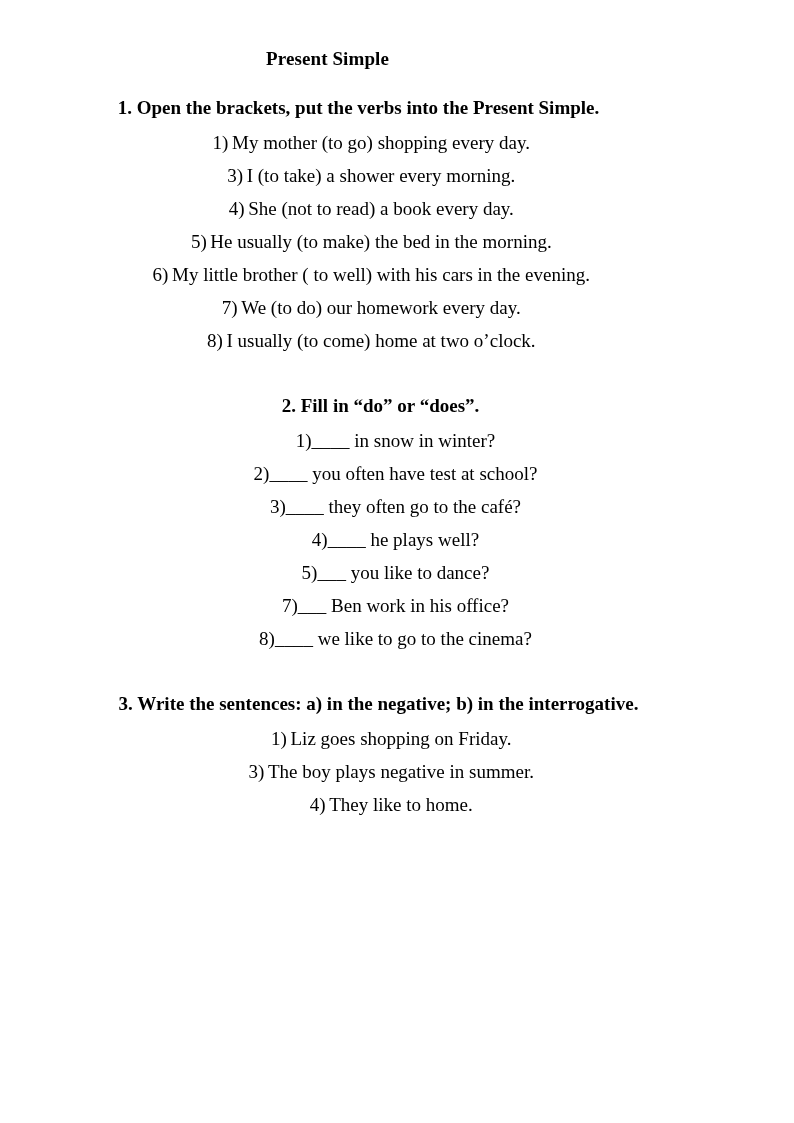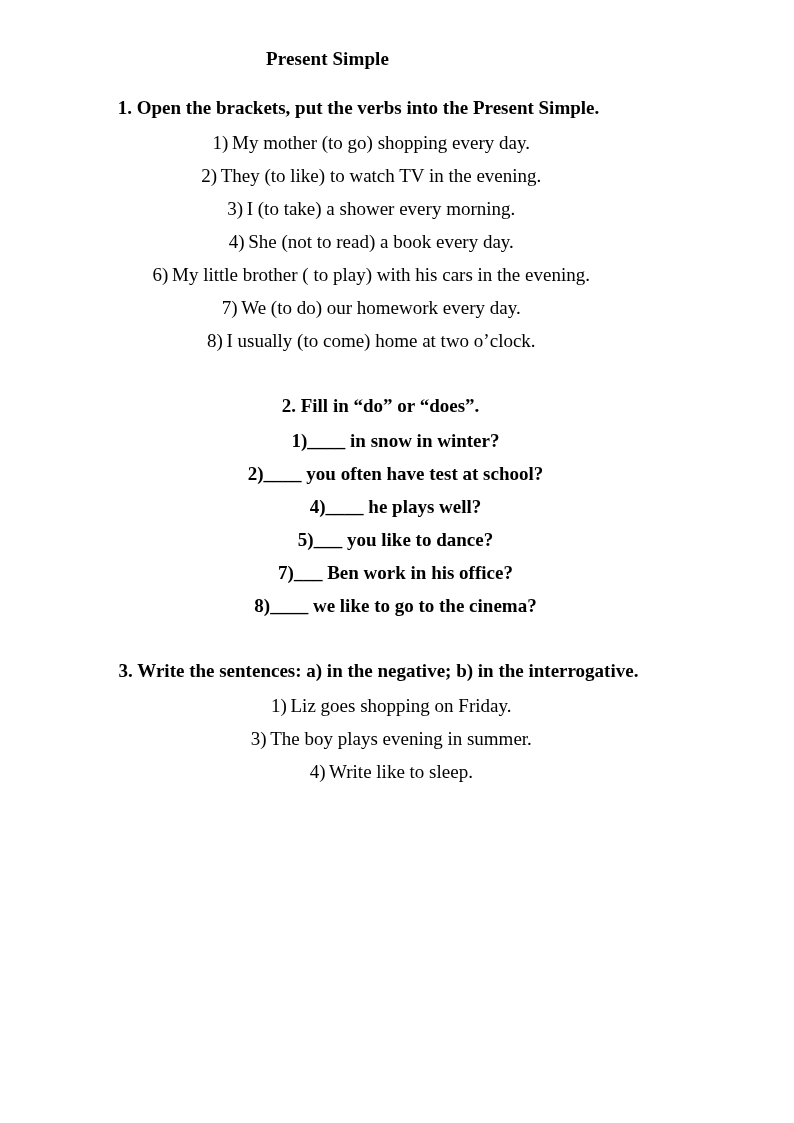--- a/index.html
+++ b/index.html
@@ -55,21 +55,20 @@
   .item {
     font-size: 19px;
     line-height: 33px;
     height: 33px;
     margin: 0;
     padding-left: 84px;
     white-space: nowrap;
   }
   .exercise-2 .item {
     padding-left: 92px;
-    font-weight: bold;
   }
   .exercise-3 .item {
     padding-left: 84px;
   }
   .item-num {
     display: inline-block;
     min-width: 23px;
   }
   .exercise-2 .item-num {
     min-width: 0;
@@ -83,43 +82,44 @@
 <body>
 
 <div class="page">
 
   <h1 class="doc-title">Present Simple</h1>
 
   <section class="exercise exercise-1">
     <div class="ex-heading">1. Open the brackets, put the verbs into the Present Simple.</div>
     <ol class="item-list">
       <li class="item"><span class="item-num">1)</span><span class="item-text">My mother (to go) shopping every day.</span></li>
-      <li class="item"><span class="item-num">2)</span><span class="item-text">They (to like) to watch TV in the evening.</span></li>
       <li class="item"><span class="item-num">3)</span><span class="item-text">I (to take) a shower every morning.</span></li>
       <li class="item"><span class="item-num">4)</span><span class="item-text">She (not to read) a book every day.</span></li>
-      <li class="item"><span class="item-num">6)</span><span class="item-text">My little brother ( to play) with his cars in the evening.</span></li>
+      <li class="item"><span class="item-num">5)</span><span class="item-text">He usually (to make) the bed in the morning.</span></li>
+      <li class="item"><span class="item-num">6)</span><span class="item-text">My little brother ( to well) with his cars in the evening.</span></li>
       <li class="item"><span class="item-num">7)</span><span class="item-text">We (to do) our homework every day.</span></li>
       <li class="item"><span class="item-num">8)</span><span class="item-text">I usually (to come) home at two o’clock.</span></li>
     </ol>
   </section>
 
   <section class="exercise exercise-2">
     <div class="ex-heading">2. Fill in “do” or “does”.</div>
     <ol class="item-list">
       <li class="item"><span class="item-num">1)</span><span class="item-text blank">____ in snow in winter?</span></li>
       <li class="item"><span class="item-num">2)</span><span class="item-text blank">____ you often have test at school?</span></li>
+      <li class="item"><span class="item-num">3)</span><span class="item-text blank">____ they often go to the café?</span></li>
       <li class="item"><span class="item-num">4)</span><span class="item-text blank">____ he plays well?</span></li>
       <li class="item"><span class="item-num">5)</span><span class="item-text blank">___ you like to dance?</span></li>
       <li class="item"><span class="item-num">7)</span><span class="item-text blank">___ Ben work in his office?</span></li>
       <li class="item"><span class="item-num">8)</span><span class="item-text blank">____ we like to go to the cinema?</span></li>
     </ol>
   </section>
 
   <section class="exercise exercise-3">
     <div class="ex-heading">3. Write the sentences: a) in the negative; b) in the interrogative.</div>
     <ol class="item-list">
       <li class="item"><span class="item-num">1)</span><span class="item-text">Liz goes shopping on Friday.</span></li>
-      <li class="item"><span class="item-num">3)</span><span class="item-text">The boy plays evening in summer.</span></li>
-      <li class="item"><span class="item-num">4)</span><span class="item-text">Write like to sleep.</span></li>
+      <li class="item"><span class="item-num">3)</span><span class="item-text">The boy plays negative in summer.</span></li>
+      <li class="item"><span class="item-num">4)</span><span class="item-text">They like to home.</span></li>
     </ol>
   </section>
 
 </div>
 
 </body></html>

